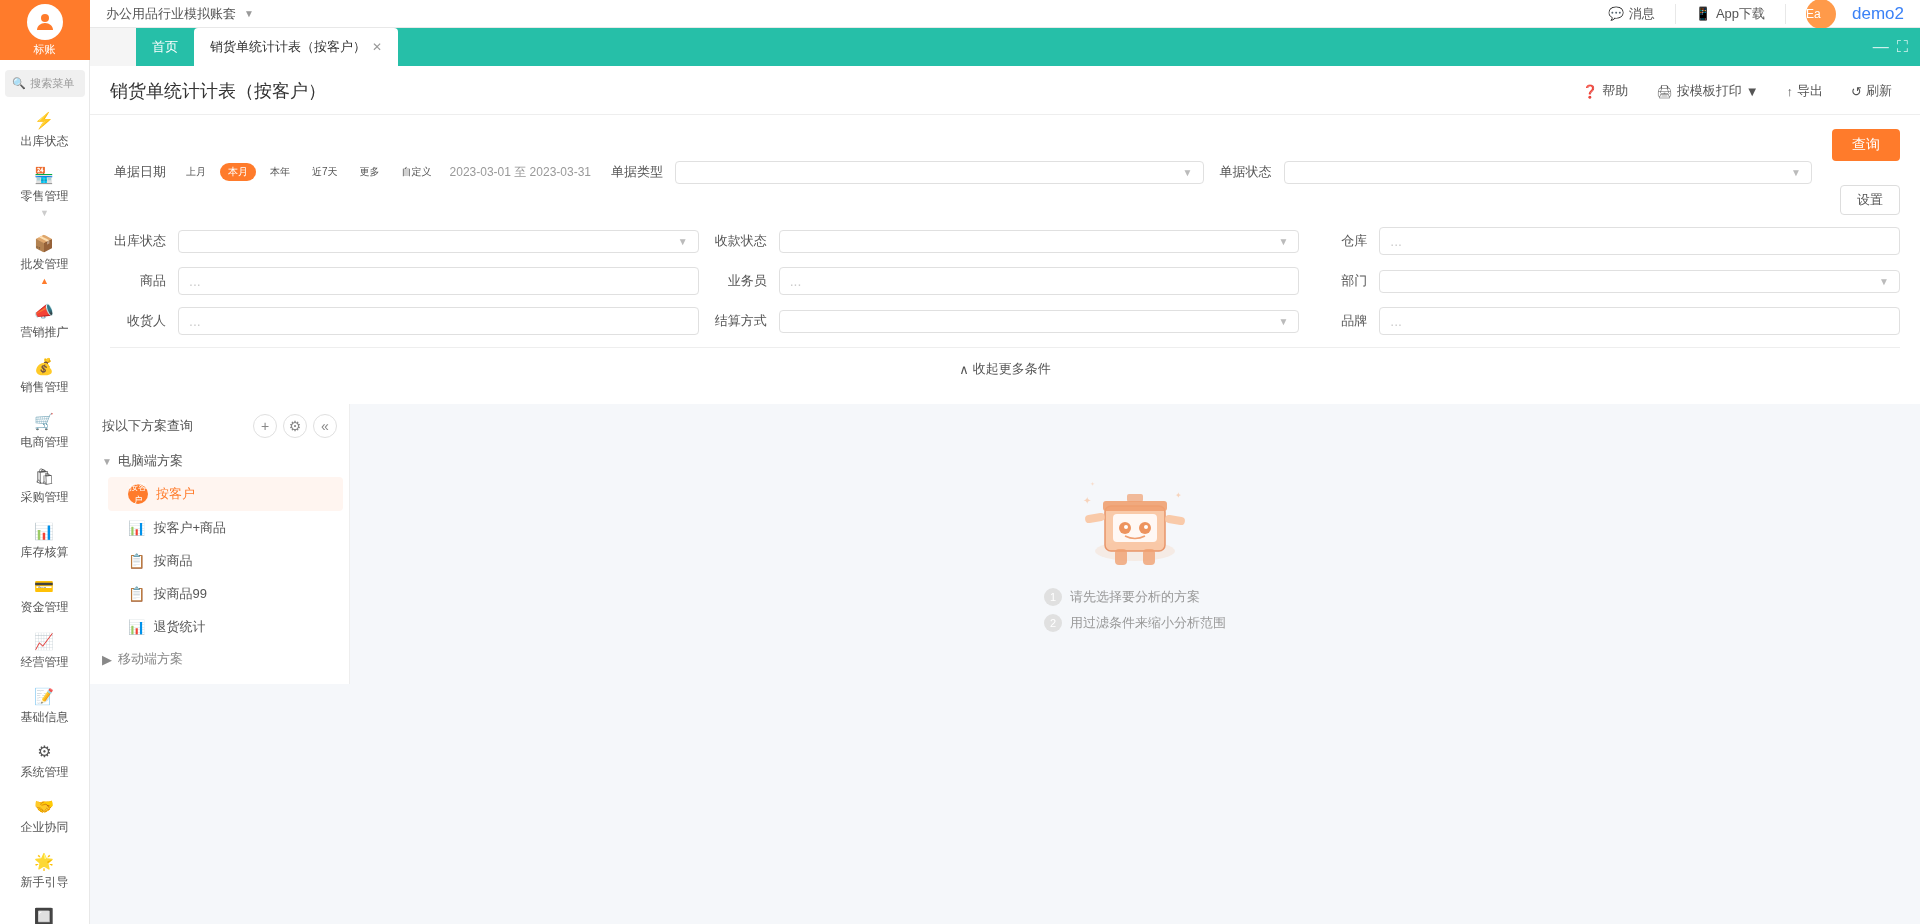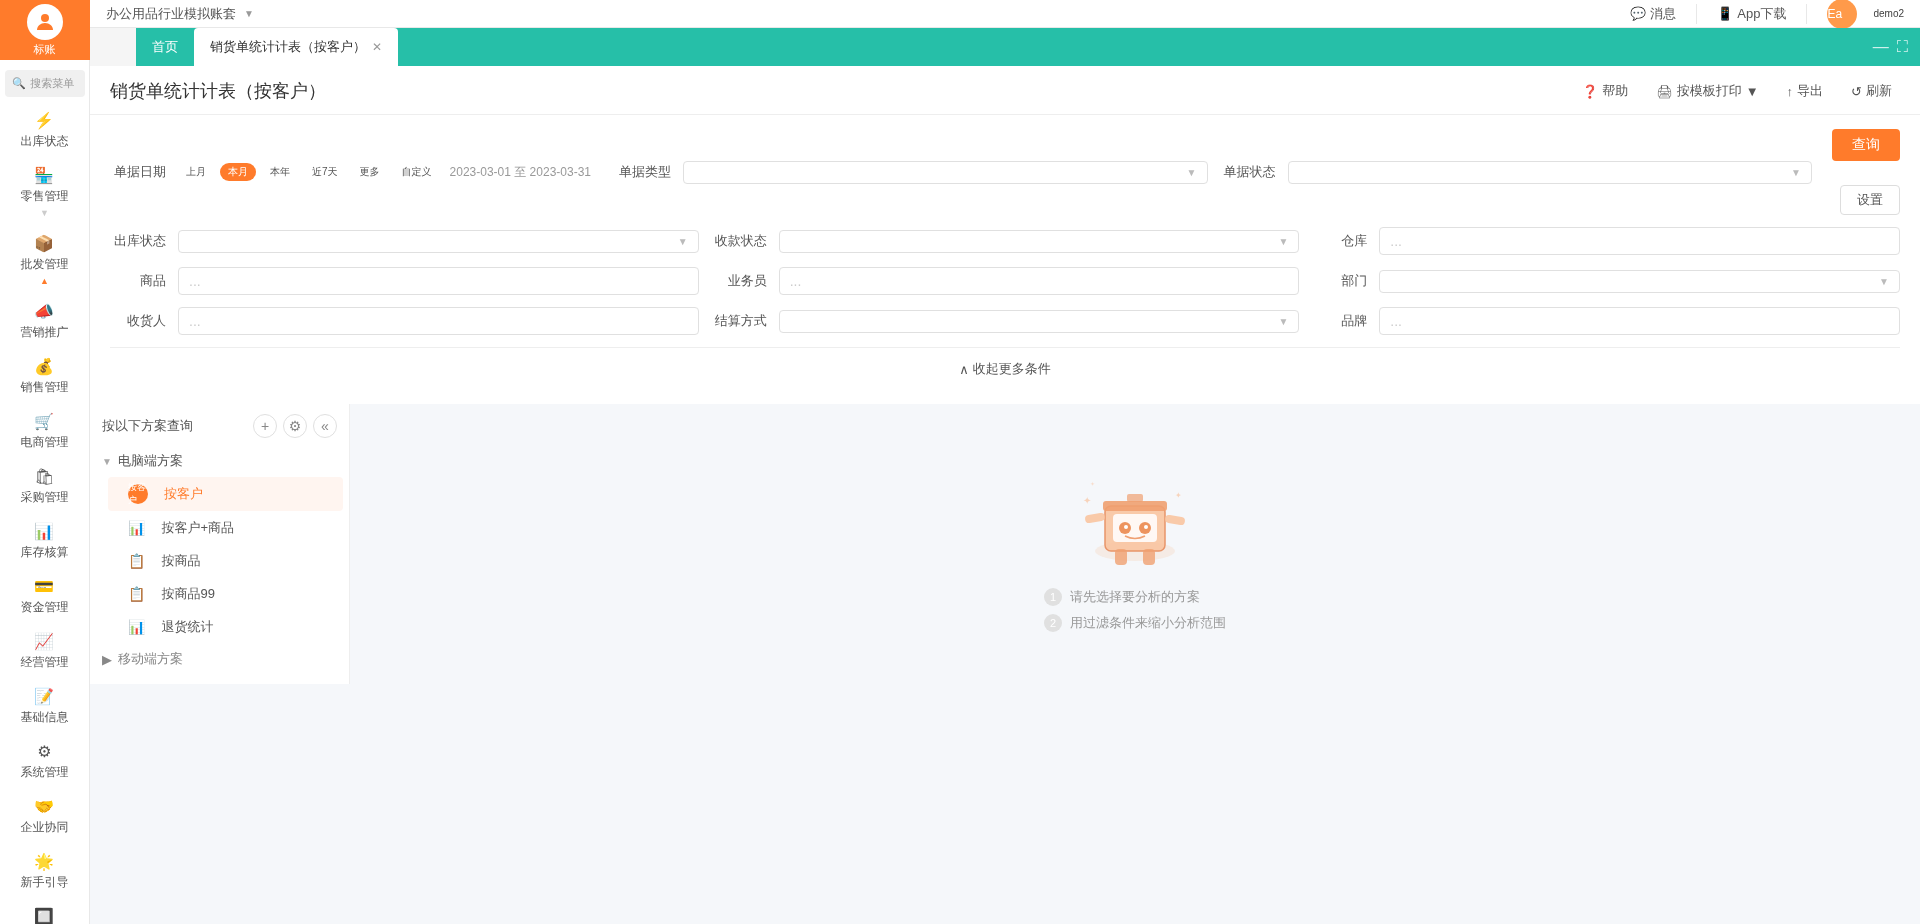--- a/index.html
+++ b/index.html
@@ -64,21 +64,21 @@
     .content-area { display: flex; flex: 1; }
     .left-panel { width: 260px; background: #fff; border-right: 1px solid #eee; padding: 10px 0; flex-shrink: 0; }
     .left-panel-header { display: flex; align-items: center; justify-content: space-between; padding: 0 12px 8px; }
     .left-panel-title { color: #555; font-size: 13px; }
     .left-panel-actions { display: flex; align-items: center; gap: 6px; }
     .icon-btn { width: 24px; height: 24px; border-radius: 50%; border: 1px solid #e0e0e0; display: flex; align-items: center; justify-content: center; cursor: pointer; color: #888; font-size: 14px; background: #fff; }
     .scheme-group { }
     .scheme-group-header { display: flex; align-items: center; gap: 6px; padding: 6px 12px; cursor: pointer; color: #555; font-size: 13px; }
     .scheme-group-arrow { font-size: 10px; color: #aaa; }
     .scheme-items { padding-left: 12px; }
-    .scheme-item { display: flex; align-items: center; gap: 16px; padding: 7px 12px 7px 20px; cursor: pointer; color: #555; font-size: 13px; border-radius: 4px; margin: 1px 6px; }
+    .scheme-item { display: flex; align-items: center; gap: 8px; padding: 7px 12px 7px 20px; cursor: pointer; color: #555; font-size: 13px; border-radius: 4px; margin: 1px 6px; text-align: center; }
     .scheme-item.active { background: #fff5f0; color: #ff7b2b; }
     .scheme-item .item-icon { width: 20px; height: 20px; border-radius: 50%; background: #ff7b2b; display: flex; align-items: center; justify-content: center; color: #fff; font-size: 11px; flex-shrink: 0; }
     .scheme-item .item-icon-chart { color: #aaa; font-size: 14px; }
     .mobile-group-header { display: flex; align-items: center; gap: 6px; padding: 6px 12px; cursor: pointer; color: #888; font-size: 13px; }
 
     
     .right-area { flex: 1; background: #f5f7fa; display: flex; flex-direction: column; align-items: center; justify-content: center; }
     .empty-state { display: flex; flex-direction: column; align-items: center; gap: 12px; }
     .empty-icon { width: 120px; height: 120px; }
     .empty-tips { display: flex; flex-direction: column; gap: 8px; }
@@ -192,21 +192,21 @@
       </div>
       <div class="divider"></div>
       <div class="header-action">
         <span>📱</span>
         <span>App下载</span>
       </div>
       <div class="divider"></div>
       <div class="user-avatar">
         <span>Ea</span>
       </div>
-      <span style="color:#404040;font-size:10px;">demo2</span>
+      <span style="color:#3b82f6;font-size:17px;">demo2</span>
     </div>
   </div>
 
   <div class="tab-bar">
     <div class="tab-item home">
       <span>首页</span>
     </div>
     <div class="tab-item active">
       <span>销货单统计计表（按客户）</span>
       <span class="tab-close">✕</span>
@@ -248,21 +248,21 @@
         <span class="filter-label">单据日期</span>
         <div class="filter-date-group">
           <span class="date-tag">上月</span>
           <span class="date-tag active">本月</span>
           <span class="date-tag">本年</span>
           <span class="date-tag">近7天</span>
           <span class="date-tag">更多</span>
           <span class="date-tag">自定义</span>
           <span class="date-range">2023-03-01 至 2023-03-31</span>
         </div>
-        <span class="filter-label" style="margin-left:12px;">单据类型</span>
+        <span class="filter-label" style="margin-left:4px;">单据类型</span>
         <div class="filter-select" style="flex:2;">
           <span class="placeholder"></span>
           <span class="arrow">▼</span>
         </div>
         <span class="filter-label">单据状态</span>
         <div class="filter-select" style="flex:2;">
           <span class="placeholder"></span>
           <span class="arrow">▼</span>
         </div>
         <div class="query-actions" style="margin-left:8px;">

